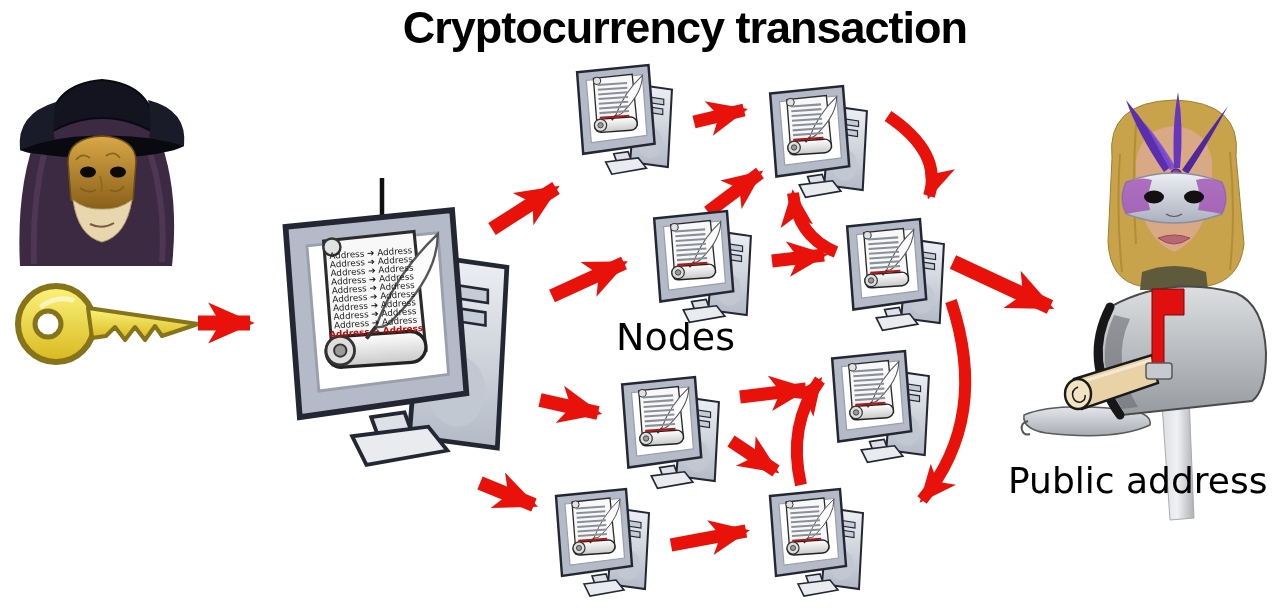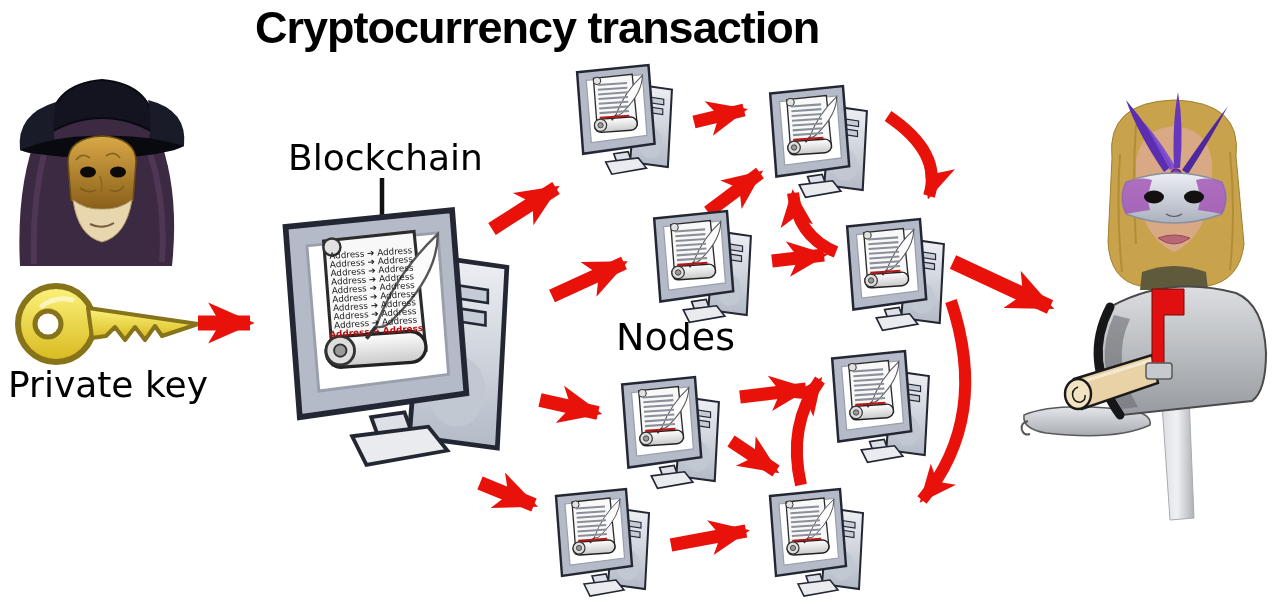--- a/index.html
+++ b/index.html
@@ -1,20 +1,20 @@
 <!DOCTYPE html>
 <html><head>
 <meta charset="utf-8">
 <style>
   html,body{margin:0;padding:0;background:#fff;}
   .stage{position:relative;width:1280px;height:614px;background:#ffffff;overflow:hidden;
          font-family:"DejaVu Sans","Liberation Sans",sans-serif;}
   .stage svg{position:absolute;left:0;top:0;}
   .lbl{position:absolute;color:#000;white-space:nowrap;line-height:1.05;}
-  .title{left:255px;top:4px;width:712px;text-align:left;font-size:45px;font-weight:bold;
+  .title{left:255px;top:4px;width:712px;text-align:right;font-size:45px;font-weight:bold;
          letter-spacing:-1px;font-family:"Liberation Sans","DejaVu Sans",sans-serif;}
   .blockchain{left:288px;top:139px;font-size:36px;}
   .nodes{left:616px;top:318px;font-size:38px;}
   .privatekey{left:8px;top:366px;font-size:36px;}
   .publicaddress{left:1008px;top:462px;font-size:36px;}
 </style>
 </head>
 <body>
 
 <div class="stage">
@@ -191,16 +191,15 @@
           <text x="374" y="299.5" text-anchor="middle" font-size="8.8" font-family="&quot;DejaVu Sans&quot;, sans-serif" fill="#1c1c1c" font-weight="normal">Address ➔ Address</text>
           <text x="374" y="308.2" text-anchor="middle" font-size="8.8" font-family="&quot;DejaVu Sans&quot;, sans-serif" fill="#1c1c1c" font-weight="normal">Address ➔ Address</text>
           <text x="374" y="316.9" text-anchor="middle" font-size="8.8" font-family="&quot;DejaVu Sans&quot;, sans-serif" fill="#1c1c1c" font-weight="normal">Address ➔ Address</text>
           <text x="374" y="325.6" text-anchor="middle" font-size="8.8" font-family="&quot;DejaVu Sans&quot;, sans-serif" fill="#1c1c1c" font-weight="normal">Address ➔ Address</text>
           <text x="374" y="334.3" text-anchor="middle" font-size="8.8" font-family="&quot;DejaVu Sans&quot;, sans-serif" fill="#b50e0e" font-weight="bold">Address ➔ Address</text>
         </g>
       </g>
   </svg>
 
   <div class="lbl title">Cryptocurrency transaction</div>
-  <div class="lbl blockchain">Blockchain</div>
   <div class="lbl nodes">Nodes</div>
-  <div class="lbl privatekey">Private key</div>
+  <div class="lbl publicaddress">Public address</div>
 </div>
 
 </body></html>

